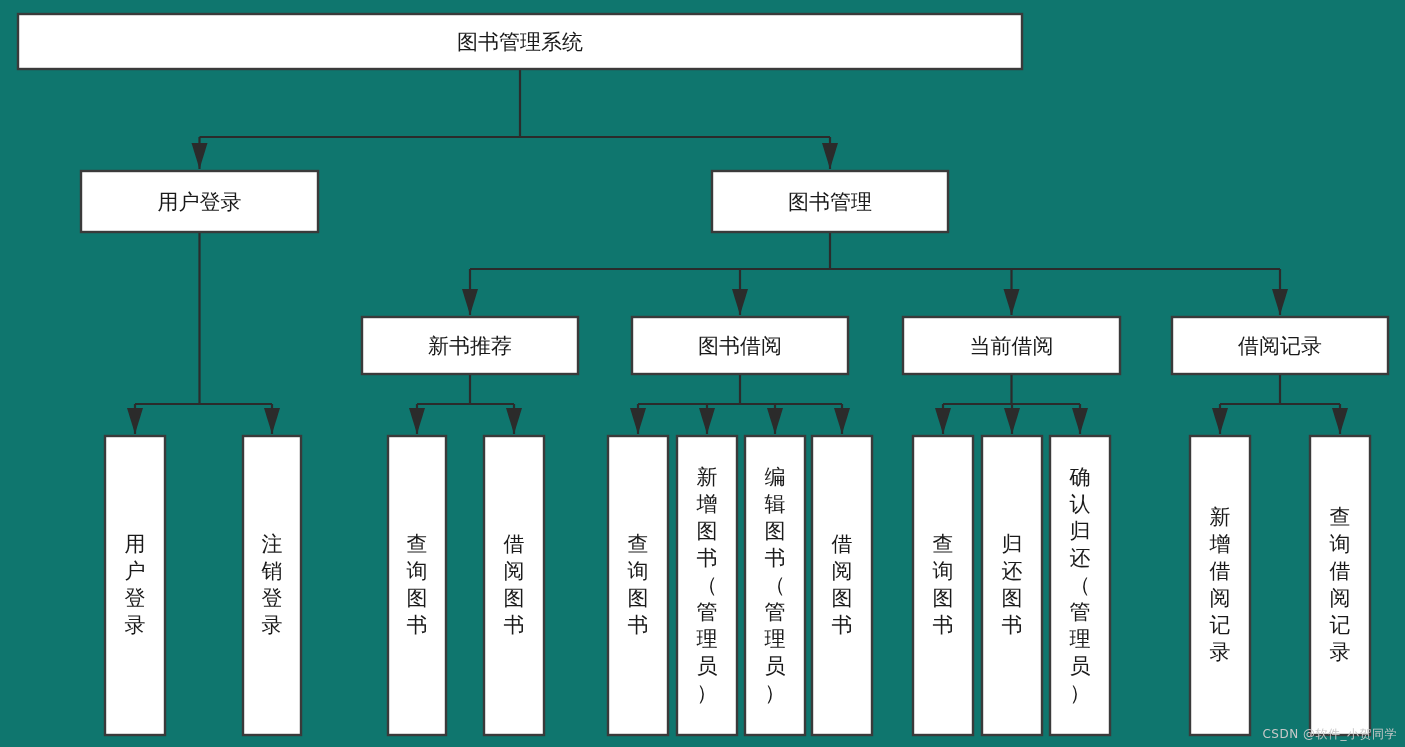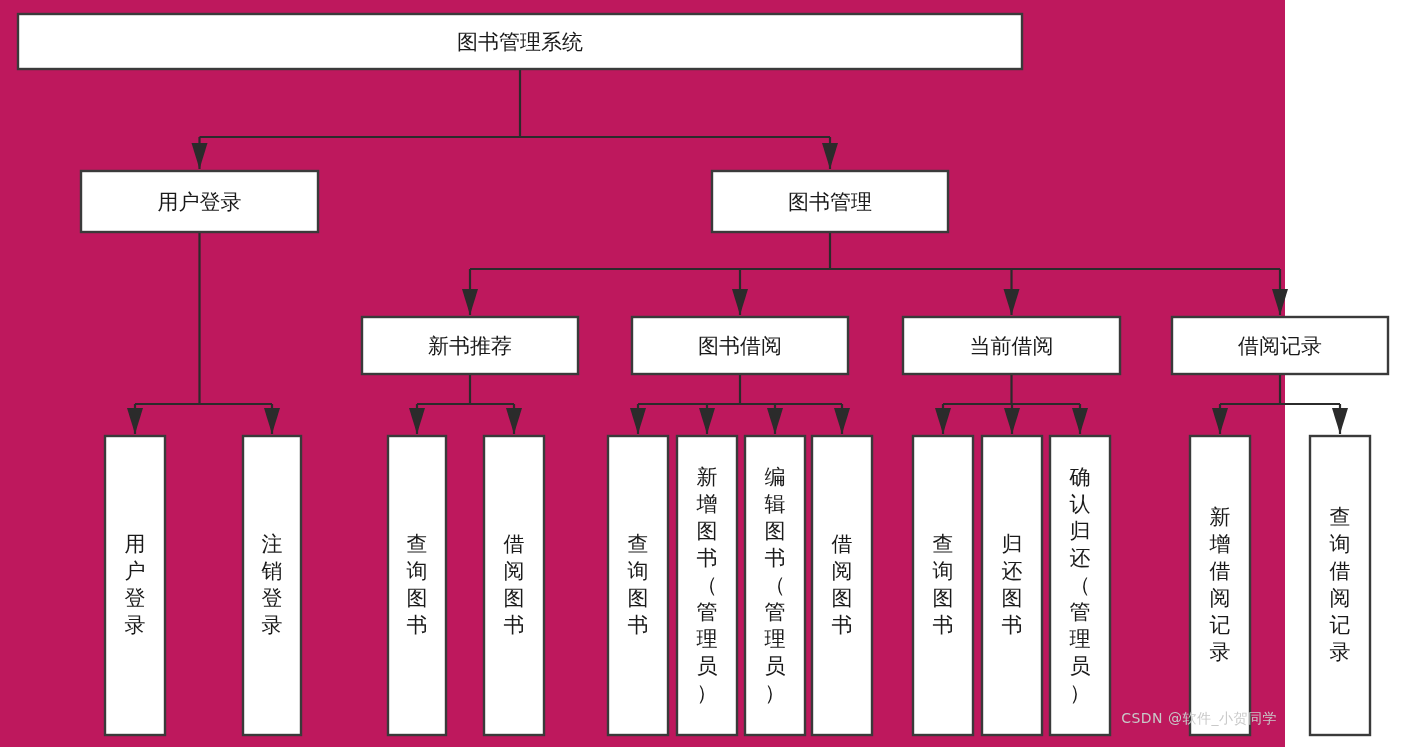--- a/index.html
+++ b/index.html
@@ -8,23 +8,23 @@
     background: #ffffff;
   }
   body {
     width: 1405px;
     height: 747px;
     font-family: "DejaVu Sans", "Liberation Sans", sans-serif;
     overflow: hidden;
   }
   #diagram-root {
     position: relative;
-    width: 1285px;
+    width: 1405px;
     height: 747px;
-    background: #be185d;
+    background: #0f766e;
   }
   svg.flow {
     position: absolute;
     left: 0;
     top: 0;
     width: 1405px;
     height: 747px;
   }
   .node-rect {
     fill: #ffffff;
@@ -47,23 +47,23 @@
     stroke: #2b2b2b;
     stroke-width: 2.2;
     fill: none;
   }
   .arrow-head {
     fill: #2b2b2b;
   }
   .watermark {
     position: absolute;
     right: 8px;
-    bottom: 19px;
-    font-family: "DejaVu Sans", "Liberation Sans", sans-serif;
-    font-size: 14px;
+    bottom: 4px;
+    font-family: "DejaVu Sans", "Liberation Sans", sans-serif;
+    font-size: 12px;
     color: #c9c9c9;
     letter-spacing: 0.5px;
     white-space: nowrap;
     user-select: none;
   }
 </style>
 </head>
 <body>
 
 <div id="diagram-root">

